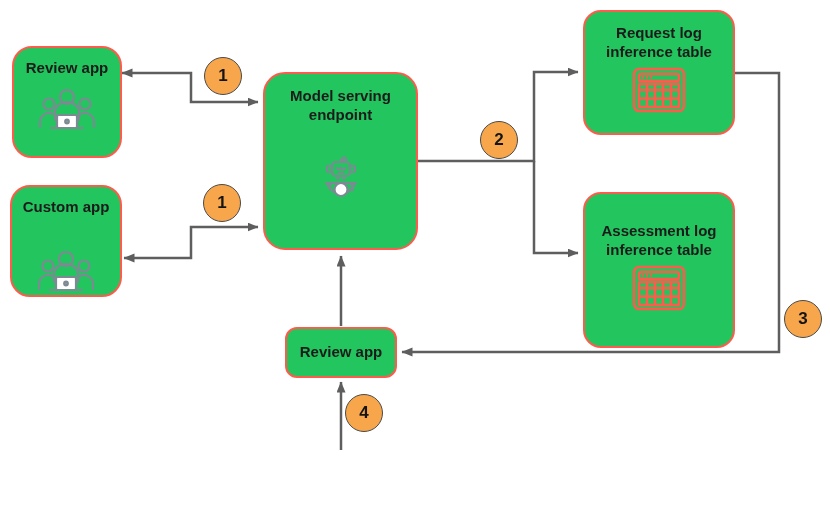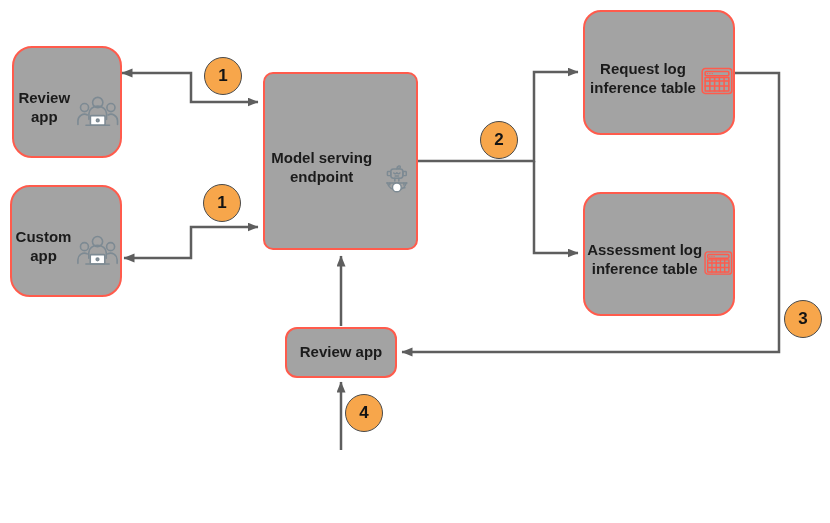--- a/index.html
+++ b/index.html
@@ -15,44 +15,44 @@
     position:relative;width:830px;height:523px;
     background:var(--background,#fff);
     font-family:"Liberation Sans","DejaVu Sans",sans-serif;
     overflow:hidden;
   }
   .connector-layer{position:absolute;left:0;top:0;z-index:1;pointer-events:none;}
   .connector{fill:none;stroke:var(--arrow,#5E5E5E);stroke-width:2.5;}
   .arrowhead{fill:var(--arrow,#5E5E5E);stroke:none;}
   .node{
     position:absolute;box-sizing:border-box;z-index:2;
-    background:#a3a3a3;border:2.5px solid var(--accent,#FF5B4C);
-    display:flex;flex-direction:row;align-items:center;
+    background:#22c55e;border:2.5px solid var(--accent,#FF5B4C);
+    display:flex;flex-direction:column;align-items:center;
     text-align:center;color:var(--text,#1B1B1B);
   }
   .node-label{font-size:15px;font-weight:bold;line-height:1.25;}
   .node-sm{justify-content:center;border-radius:12px;}
   .badge{
     position:absolute;z-index:3;width:38px;height:38px;border-radius:50%;
     background:var(--badge,#F7A64B);border:1.5px solid #4A4A4A;box-sizing:border-box;
     display:flex;align-items:center;justify-content:center;
     font-size:17px;font-weight:bold;color:#141414;
   }
   .icon{display:block;}
   .icon-stroke{fill:none;stroke:var(--icon,#7D8A93);stroke-width:2.2;stroke-linecap:round;stroke-linejoin:round;}
   .icon-fillwhite{fill:#fff;stroke:var(--icon,#7D8A93);stroke-width:2.2;stroke-linejoin:round;}
   .tbl-stroke{fill:none;stroke:var(--accent,#FF5B4C);stroke-width:2.6;stroke-linecap:round;stroke-linejoin:round;}
   .tbl-fill{fill:var(--accent,#FF5B4C);stroke:none;}
 
   
   #node-review-app-top{left:12px;top:46px;width:110px;height:112px;border-radius:20px;padding-top:11px;}
-  #node-custom-app{left:10px;top:185px;width:112px;height:112px;border-radius:20px;padding-top:11px;}
-  #node-endpoint{left:263px;top:72px;width:155px;height:178px;border-radius:10px;padding-top:13px;}
+  #node-custom-app{left:10px;top:185px;width:112px;height:112px;border-radius:20px;padding-top:11px;justify-content:space-between;}
+  #node-endpoint{left:263px;top:72px;width:155px;height:178px;border-radius:22px;padding-top:13px;}
   #node-request-log{left:583px;top:10px;width:152px;height:125px;border-radius:18px;padding-top:12px;}
-  #node-assessment-log{left:583px;top:192px;width:152px;height:124px;border-radius:18px;padding-top:12px;}
+  #node-assessment-log{left:583px;top:192px;width:152px;height:156px;border-radius:18px;padding-top:28px;}
   #node-review-app-bottom{left:285px;top:327px;width:112px;height:51px;}
   #node-expert-reviewer{left:285px;top:451px;width:112px;height:51px;}
   #node-endpoint .icon{margin-top:26px;}
   #node-review-app-top .icon,#node-custom-app .icon{margin-top:9px;}
   #node-request-log .icon,#node-assessment-log .icon{margin-top:5px;}
   #node-endpoint .node-label{max-width:118px;}
   #node-expert-reviewer .node-label{max-width:82px;}
   #node-request-log .node-label,#node-assessment-log .node-label{max-width:126px;}
 
   

